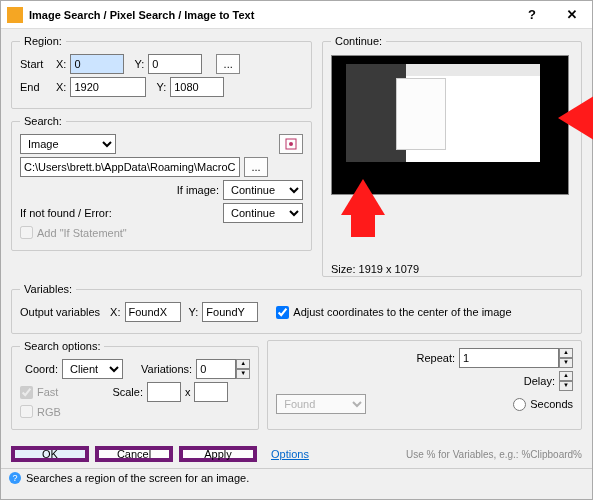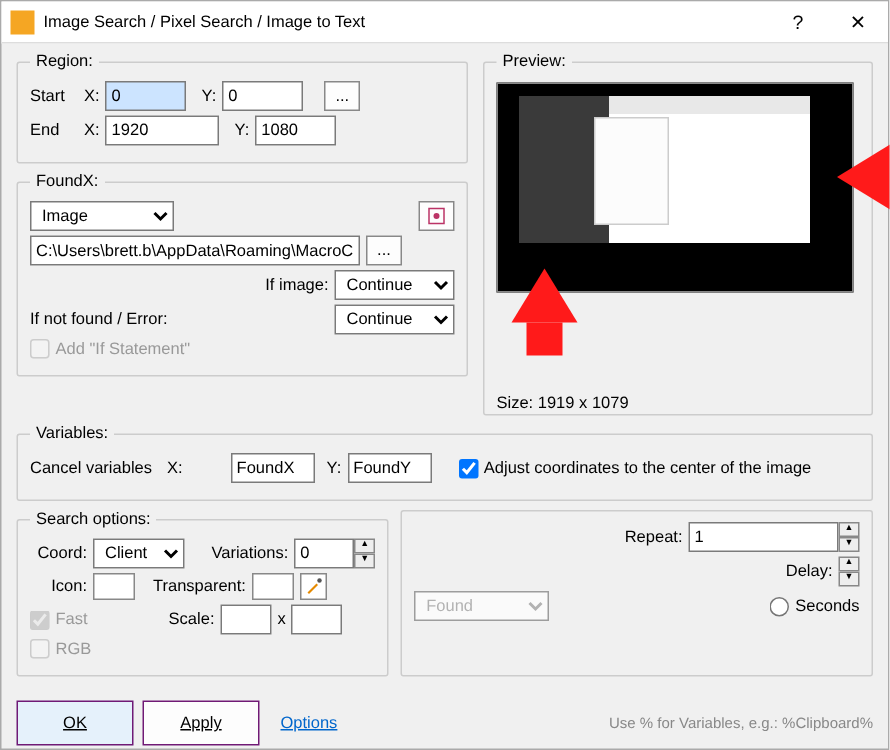--- a/index.html
+++ b/index.html
@@ -1,18 +1,18 @@
 <!DOCTYPE html>
 <html><head>
 <meta charset="utf-8">
 <style>
 * { box-sizing: border-box; font-family: "Segoe UI", Tahoma, sans-serif; font-size: 11px; }
 body { margin: 0; background: #fff; }
 .window { width: 593px; height: 500px; border: 1px solid #aaa; background: #f0f0f0; position: relative; }
-.titlebar { height: 28px; background: #fff; display: flex; align-items: center; border-bottom: 1px solid #ddd; }
+.titlebar { height: 28px; background: #fff; display: flex; align-items: center; border-bottom: 1px solid #ddd; font-weight: bold; }
 .titlebar-icon { width: 16px; height: 16px; background: #f5a623; margin: 0 6px; }
 .titlebar-title { flex: 1; }
 .tb-btn { width: 40px; height: 28px; display: flex; align-items: center; justify-content: center; font-size: 13px; }
 .content { padding: 6px 10px 4px 10px; }
 fieldset { border: 1px solid #ccc; border-radius: 2px; margin: 0 0 6px 0; padding: 4px 8px 8px 8px; background: #f0f0f0; }
 legend { padding: 0 4px; background: #f0f0f0; }
 .row { display: flex; align-items: center; gap: 4px; margin: 3px 0; }
 .lbl { display: inline-block; }
 input[type=text], select { border: 1px solid #7a7a7a; background: #fff; height: 20px; padding: 1px 3px; }
 input[type=text].sel { background: #cce4ff; }
@@ -36,21 +36,21 @@
 .color-sw { width: 28px; height: 18px; border: 1px solid #888; background: #fff; }
 .dropper { width: 18px; height: 18px; border: 1px solid #888; background: #fff; display: flex; align-items: center; justify-content: center; }
 .checkbox { display: flex; align-items: center; gap: 4px; }
 .checkbox input { width: 13px; height: 13px; margin: 0; }
 .radio { display: flex; align-items: center; gap: 4px; }
 .radio input { margin: 0; }
 .bottom-opts { display: flex; gap: 8px; }
 .bottom-left { flex: 1; }
 .bottom-right { width: 321px; }
 .footer { display: flex; align-items: center; padding: 6px 10px; gap: 6px; }
-.btn { width: 78px; height: 30px; border: 1px solid #701a75; background: #fdfdfd; display: flex; align-items: center; justify-content: center; text-decoration: underline; }
+.btn { width: 78px; height: 16px; border: 4px solid #701a75; background: #fdfdfd; display: flex; align-items: center; justify-content: center; }
 .btn.primary { background: #e5f1fb; }
 .link { color: #0066cc; text-decoration: underline; margin-left: 8px; }
 .hint { margin-left: auto; color: #888; font-size: 10px; }
 .status { border-top: 1px solid #ccc; padding: 3px 8px; display: flex; align-items: center; gap: 5px; background: #f0f0f0; }
 .status-icon { width: 12px; height: 12px; border-radius: 50%; background: #3399ff; color: #fff; font-size: 9px; display: flex; align-items: center; justify-content: center; }
 .disabled { color: #999; }
 .icon-sw { width: 28px; height: 18px; border: 1px solid #888; background: #fff; }
 </style>
 </head>
 <body>
@@ -80,21 +80,21 @@
           <div class="row">
             <span class="lbl" style="width:32px">End</span>
             <span class="lbl">X:</span>
             <input type="text" style="width: 76px;" value="1920">
             <span class="lbl" style="margin-left:6px">Y:</span>
             <input type="text" style="width: 54px;" value="1080">
           </div>
         </fieldset>
 
         <fieldset>
-          <legend>FoundX:</legend>
+          <legend>Search:</legend>
           <div class="row">
             <select style="width:96px">
               <option>Image</option>
             </select>
             <div style="flex:1"></div>
             <div class="btn-small">
               <svg width="12" height="12">
                   <rect x="1" y="1" width="10" height="10" fill="none" stroke="#b36" stroke-width="1"></rect>
                   <circle cx="6" cy="6" r="2" fill="#b36"></circle>
                 </svg>
@@ -114,40 +114,40 @@
           </div>
           <div class="row checkbox disabled">
             <input type="checkbox" disabled="" style="">
             <span>Add "If Statement"</span>
           </div>
         </fieldset>
       </div>
 
       <div class="right-col">
         <fieldset style="height:242px;position:relative">
-          <legend>Preview:</legend>
+          <legend>Continue:</legend>
           <div class="preview-box">
             <div class="preview-inner">
               <div class="preview-side"></div>
               <div class="preview-toolbar"></div>
               <div class="preview-doc"></div>
             </div>
           </div>
           <div style="height:64px"></div>
           <div>Size: 1919 x 1079</div>
         </fieldset>
       </div>
     </div>
 
     <fieldset>
       <legend>Variables:</legend>
       <div class="row">
-        <span class="lbl">Cancel variables</span>
+        <span class="lbl">Output variables</span>
         <span class="lbl" style="margin-left:6px">X:</span>
-        <input type="text" style="width: 56px; margin-left: 28px;" value="FoundX">
+        <input type="text" style="width: 56px;" value="FoundX">
         <span class="lbl" style="margin-left:4px">Y:</span>
         <input type="text" style="width: 56px;" value="FoundY">
         <div class="checkbox" style="margin-left:14px">
           <input type="checkbox" checked="" style="">
           <span>Adjust coordinates to the center of the image</span>
         </div>
       </div>
     </fieldset>
 
     <div class="bottom-opts">
@@ -159,32 +159,20 @@
           <span class="lbl" style="margin-left:14px">Variations:</span>
           <div class="spin">
             <input type="text" value="0" style="">
             <div class="spin-btns">
                 <div>▲</div>
                 <div>▼</div>
               </div>
           </div>
         </div>
         <div class="row">
-          <span class="lbl" style="width:38px;text-align:right">Icon:</span>
-          <div class="icon-sw"></div>
-          <span class="lbl" style="margin-left:8px">Transparent:</span>
-          <div class="color-sw"></div>
-          <div class="dropper">
-            <svg width="12" height="12">
-                <path d="M2 10 L8 4 L9 5 L3 11 Z" fill="#e68a00"></path>
-                <circle cx="10" cy="2" r="1.5" fill="#555"></circle>
-              </svg>
-          </div>
-        </div>
-        <div class="row">
           <div class="checkbox disabled">
               <input type="checkbox" checked="" disabled="" style="">
               <span>Fast</span>
             </div>
           <span class="lbl" style="margin-left:50px">Scale:</span>
           <input type="text" style="width: 34px;">
           <span>x</span>
           <input type="text" style="width: 34px;">
         </div>
         <div class="row">
@@ -222,20 +210,21 @@
               <input type="radio" style="">
               <span>Seconds</span>
             </div>
         </div>
       </fieldset>
     </div>
   </div>
 
   <div class="footer">
     <div class="btn primary">OK</div>
+    <div class="btn">Cancel</div>
     <div class="btn">Apply</div>
     <span class="link">Options</span>
     <span class="hint">Use % for Variables, e.g.: %Clipboard%</span>
   </div>
 
   <div class="status">
     <div class="status-icon">?</div>
     <span>Searches a region of the screen for an image.</span>
   </div>
 

